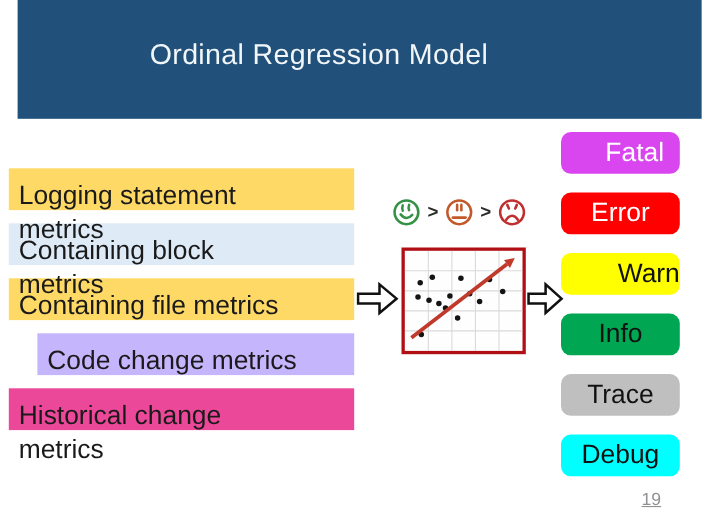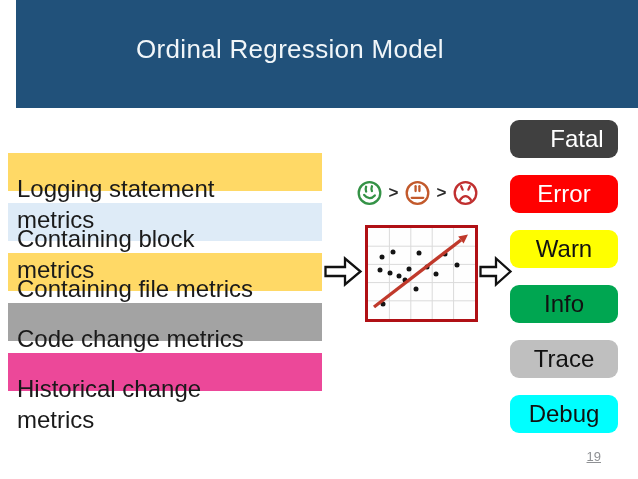--- a/index.html
+++ b/index.html
@@ -16,21 +16,21 @@
   .title {
     margin:0; position:absolute; top:34px; left:0; width:548px;
     text-align:center; color:#F1F6F9; font-size:26px; font-weight:normal;
     letter-spacing:0.3px;
   }
 
   
   .metrics { position:absolute; left:8px; top:153px; width:314px; }
   .metric-box {
     box-sizing:border-box; height:38px; margin-bottom:12px;
-    padding:20px 0 0 9px; font-size:24px; line-height:31px; color:#1A1A1A;
+    padding:9px 0 0 9px; font-size:24px; line-height:31px; color:#1A1A1A;
     white-space:pre-line; overflow:visible;
   }
 
   
   .faces {
     position:absolute; left:356px; top:178px; height:30px;
     display:flex; align-items:center; gap:4px;
   }
   .face { width:27px; height:28px; flex:0 0 auto; }
   .gt { font-size:17px; font-weight:bold; color:#2b2b2b; width:13px; text-align:center; }
@@ -56,39 +56,39 @@
     position:absolute; left:510px; top:120px; width:108px;
     display:flex; flex-direction:column; gap:17px;
   }
   .level {
     box-sizing:border-box; height:38px; border-radius:9px;
     text-align:center; font-size:24px; line-height:37px;
   }
 
   .page-number {
     position:absolute; right:37px; bottom:15px;
-    font-size:13px; color:#8F9194;text-decoration:underline;
+    font-size:16px; color:#8F9194;text-decoration:underline;
   }
 </style>
 </head>
 <body>
 
 <div class="slide">
 
   <div class="header" style="background-color: rgb(33, 81, 122);">
     <h1 class="title">Ordinal Regression Model</h1>
   </div>
 
   <div class="metrics">
     <div class="metric-box" style="background-color: rgb(255, 217, 102);">Logging statement
 metrics</div>
     <div class="metric-box" style="background-color: rgb(222, 235, 247);">Containing block
 metrics</div>
     <div class="metric-box" style="background-color: rgb(255, 217, 102);">Containing file metrics</div>
-    <div class="metric-box" style="background-color: #a3a3a3;">Code change metrics</div>
+    <div class="metric-box" style="background-color: #c4b5fd; margin-left: 26px;">Code change metrics</div>
     <div class="metric-box" style="background-color: #ec4899;">Historical change
 metrics</div>
   </div>
 
   <div class="faces">
     <svg class="face" viewBox="-14 -14 28 28" stroke="currentColor" fill="none" stroke-width="2.4" stroke-linecap="round" style="color: rgb(52, 146, 70);">
       <circle r="11.2"></circle>
       <path d="M -3.5,-6.5 Q -4.5,-3.5 -3.5,-1.5"></path>
       <path d="M 2.5,-7 Q 1.5,-4 2.5,-2"></path>
       <path d="M -5.5,2 Q 0,8.5 5.5,2.5"></path>
@@ -150,23 +150,23 @@
     </svg>
   </div>
 
   <div class="flow-arrow right">
     <svg width="34" height="31" viewBox="0 0 34 31" fill="#FFFFFF" stroke="#111111" stroke-width="2.3" stroke-linejoin="miter">
       <polygon points="1.5,11 17,11 17,2.5 31.5,15.5 17,28.5 17,20 1.5,20"></polygon>
     </svg>
   </div>
 
   <div class="levels">
-    <div class="level" style="background-color: #404040; color: rgb(255, 255, 255); padding-left: 26px;">Fatal</div>
+    <div class="level" style="background-color: #d946ef; color: rgb(255, 255, 255); padding-left: 26px;">Fatal</div>
     <div class="level" style="background-color: rgb(255, 0, 0); color: rgb(255, 255, 255);">Error</div>
-    <div class="level" style="background-color: rgb(255, 255, 0); color: rgb(17, 17, 17);">Warn</div>
+    <div class="level" style="background-color: rgb(255, 255, 0); color: rgb(17, 17, 17); text-align: right;">Warn</div>
     <div class="level" style="background-color: rgb(0, 166, 81); color: rgb(17, 17, 17);">Info</div>
     <div class="level" style="background-color: rgb(191, 191, 191); color: rgb(17, 17, 17);">Trace</div>
     <div class="level" style="background-color: rgb(0, 255, 255); color: rgb(17, 17, 17);">Debug</div>
   </div>
 
   <div class="page-number">19</div>
 
 </div>
 
 </body></html>

